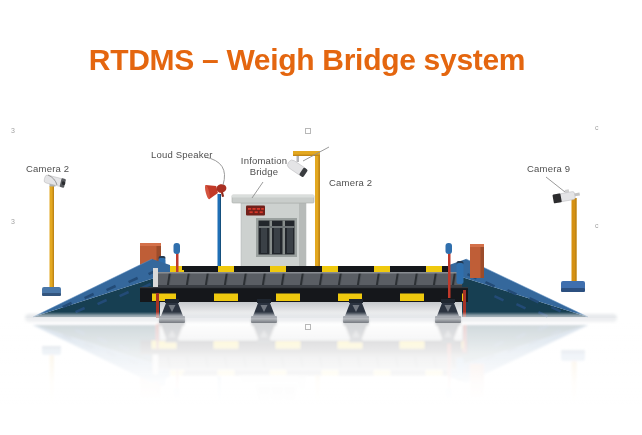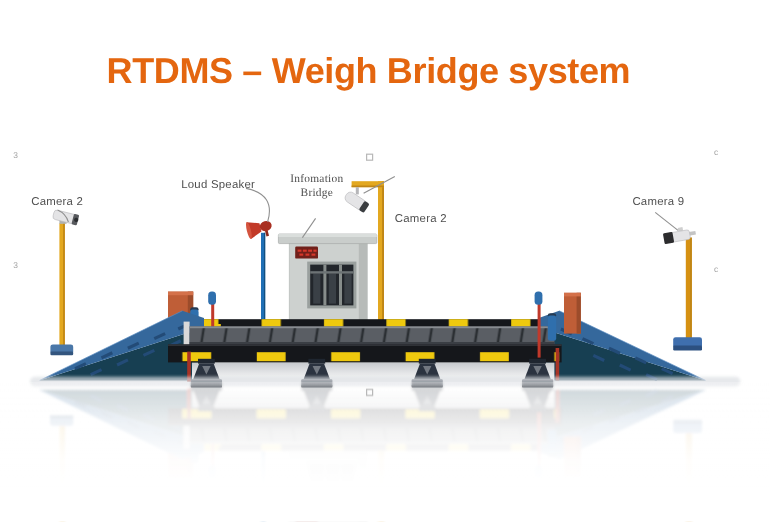--- a/index.html
+++ b/index.html
@@ -300,21 +300,21 @@
       </g>
 
       <rect x="25" y="314" width="592" height="8" rx="4" fill="#dde0e4" opacity="0.7" filter="url(#blur1)"></rect>
 
       <use xlink:href="#scene" href="#scene" transform="translate(0,642) scale(1,-1)" opacity="0.3" filter="url(#blurR)"></use>
       <rect x="0" y="318" width="642" height="117" fill="url(#fadeG)"></rect>
     </svg>
 
     <div class="lbl" style="left:26px;top:163px;">Camera 2</div>
     <div class="lbl" style="left:151px;top:149px;">Loud Speaker</div>
-    <div class="lbl lbl-center" style="left:237px;top:145px;width:54px;font-family:Liberation Serif, serif;">
+    <div class="lbl lbl-center" style="left:237px;top:155px;width:54px;">
       <div>Infomation</div>
       <div>Bridge</div>
     </div>
     <div class="lbl" style="left:329px;top:137px;margin-top:40px;">Camera 2</div>
     <div class="lbl" style="left:527px;top:163px;">Camera 9</div>
 
     <div class="artifact" style="left:11px;top:127px;">3</div>
     <div class="artifact" style="left:11px;top:218px;">3</div>
     <div class="artifact" style="left:595px;top:124px;">c</div>
     <div class="artifact" style="left:595px;top:222px;">c</div>

